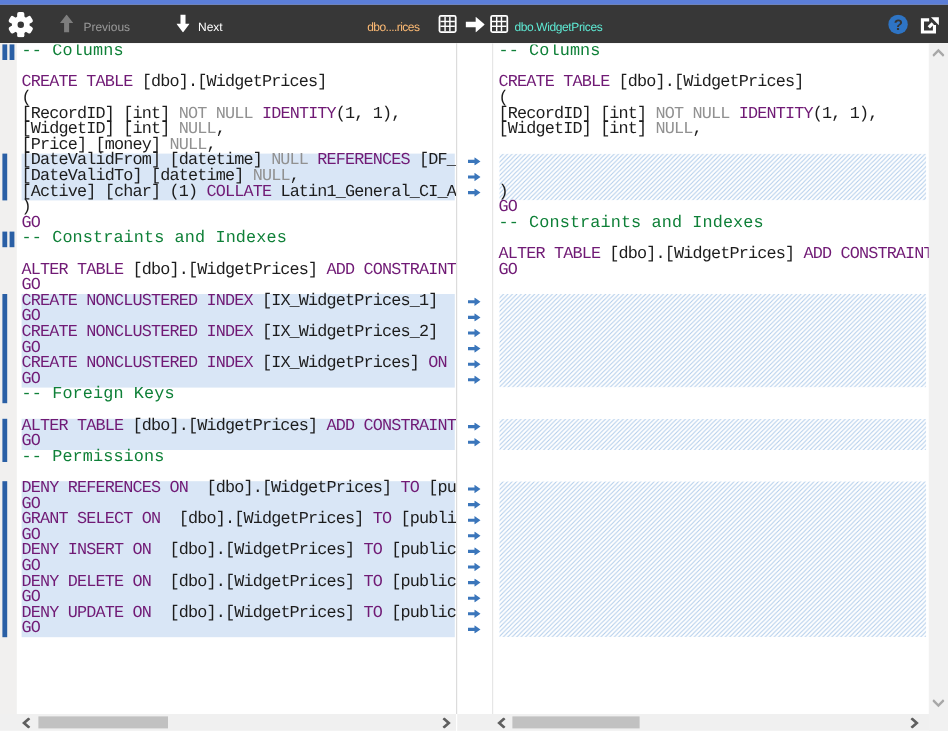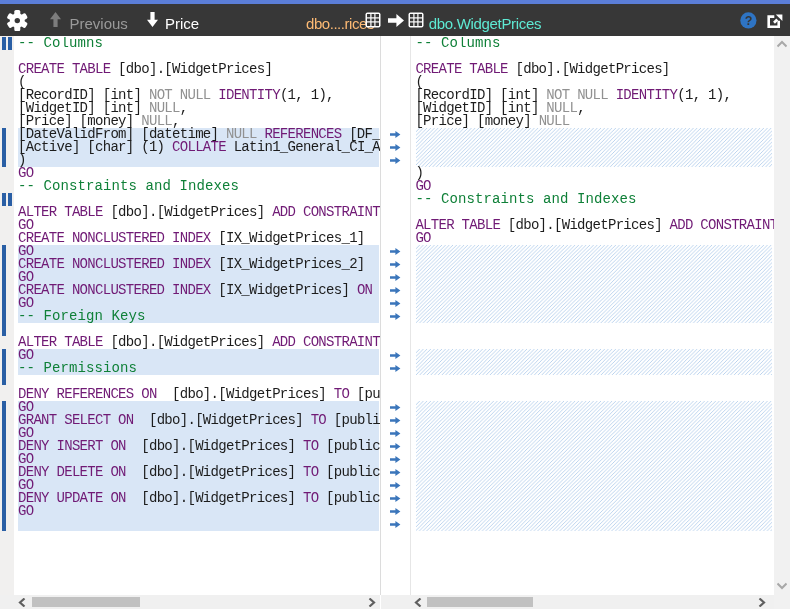--- a/index.html
+++ b/index.html
@@ -1,19 +1,19 @@
 <!DOCTYPE html>
 <html><head>
 <meta charset="utf-8">
 <style>
   html,body{margin:0;padding:0;}
   body{width:790px;height:609px;overflow:hidden;background:#fff;font-family:"Liberation Sans",sans-serif;position:relative;}
   .topstrip{position:absolute;left:0;top:0;width:790px;height:4px;background:#5b7ed8;}
   .toolbar{position:absolute;left:0;top:4px;width:790px;height:32px;background:#373737;}
-  .toolbar .lbl{position:absolute;font-size:15px;line-height:13px;white-space:pre;}
+  .toolbar .lbl{position:absolute;font-size:10px;line-height:13px;white-space:pre;}
   .content{position:absolute;left:0;top:36px;width:790px;height:573px;background:#fff;}
   .abs{position:absolute;}
   .lmargin{position:absolute;left:0;top:0;width:13.8px;height:558.5px;background:#f1f0ef;}
   .bar{position:absolute;background:#2a5fa5;width:4px;}
   .hl{position:absolute;left:17.5px;width:361px;background:#d9e6f6;}
   .hatch{position:absolute;left:415.5px;width:356px;overflow:hidden;}
   .hatch svg{display:block;}
   .vline{position:absolute;width:1px;top:0;height:558.5px;}
   .code{position:absolute;top:0.9px;font-family:"Liberation Mono",monospace;font-size:14px;line-height:13px;letter-spacing:-0.70px;color:#1c1c1c;overflow:hidden;}
   .code div{height:13px;white-space:pre;}
@@ -47,21 +47,21 @@
       <circle r="2.7" fill="#373737"></circle>
     </g>
   </svg>
   <svg class="abs" style="left:50px;top:8.4px" width="11" height="15" viewBox="0 0 11 15">
     <path d="M5.5 0 L11 7.2 L7.6 7.2 L7.6 15 L3.4 15 L3.4 7.2 L0 7.2 Z" fill="#7d7d7d"></path>
   </svg>
   <div class="lbl" style="left:69.5px;top:13px;color:#9a9a9a;">Previous</div>
   <svg class="abs" style="left:146.5px;top:8.4px" width="11" height="15" viewBox="0 0 11 15">
     <path d="M5.5 15 L11 7.8 L7.6 7.8 L7.6 0 L3.4 0 L3.4 7.8 L0 7.8 Z" fill="#ffffff"></path>
   </svg>
-  <div class="lbl" style="left:165px;top:13px;color:#ffffff;">Price</div>
+  <div class="lbl" style="left:165px;top:13px;color:#ffffff;">Next</div>
   <div class="lbl" style="left:306px;top:13px;color:#fdba74;letter-spacing:-0.45px;">dbo....rices</div>
   <svg class="abs" style="left:364.8px;top:8.2px" width="16" height="16" viewBox="0 0 16 16">
     <rect x="0.5" y="0.5" width="15" height="15" rx="2" fill="#ffffff"></rect>
     <rect x="2" y="2" width="12" height="12" fill="#373737"></rect>
     <rect x="2" y="5.3" width="12" height="1.2" fill="#ffffff"></rect>
     <rect x="2" y="9.3" width="12" height="1.2" fill="#ffffff"></rect>
     <rect x="5.3" y="2" width="1.2" height="12" fill="#ffffff"></rect>
     <rect x="9.3" y="2" width="1.2" height="12" fill="#ffffff"></rect>
   </svg>
   <svg class="abs" style="left:387.5px;top:9.5px" width="16" height="13" viewBox="0 0 16 13">
@@ -134,20 +134,21 @@
 
   <div class="code codeL">
 <div><span class="c">-- Columns</span></div>
 <div> </div>
 <div><span class="k">CREATE TABLE</span> [dbo].[WidgetPrices]</div>
 <div>(</div>
 <div>[RecordID] [int] <span class="g">NOT NULL</span> <span class="k">IDENTITY</span>(1, 1),</div>
 <div>[WidgetID] [int] <span class="g">NULL</span>,</div>
 <div>[Price] [money] <span class="g">NULL</span>,</div>
 <div>[DateValidFrom] [datetime] <span class="g">NULL</span> <span class="k">REFERENCES</span> [DF_WidgetPrices_DateValidFrom]</div>
+<div>[DateValidTo] [datetime] <span class="g">NULL</span>,</div>
 <div>[Active] [char] (1) <span class="k">COLLATE</span> Latin1_General_CI_AS </div>
 <div>)</div>
 <div><span class="k">GO</span></div>
 <div><span class="c">-- Constraints and Indexes</span></div>
 <div> </div>
 <div><span class="k">ALTER TABLE</span> [dbo].[WidgetPrices] <span class="k">ADD CONSTRAINT</span> [PK_WidgetPrices]</div>
 <div><span class="k">GO</span></div>
 <div><span class="k">CREATE NONCLUSTERED INDEX</span> [IX_WidgetPrices_1]  [dbo].[WidgetPrices]</div>
 <div><span class="k">GO</span></div>
 <div><span class="k">CREATE NONCLUSTERED INDEX</span> [IX_WidgetPrices_2]  [dbo].[WidgetPrices]</div>
@@ -172,21 +173,20 @@
 <div><span class="k">GO</span></div>
   </div>
 
   <div class="code codeR">
 <div><span class="c">-- Columns</span></div>
 <div> </div>
 <div><span class="k">CREATE TABLE</span> [dbo].[WidgetPrices]</div>
 <div>(</div>
 <div>[RecordID] [int] <span class="g">NOT NULL</span> <span class="k">IDENTITY</span>(1, 1),</div>
 <div>[WidgetID] [int] <span class="g">NULL</span>,</div>
-<div>[Price] [money] <span class="g">NULL</span></div>
 <div> </div>
 <div> </div>
 <div> </div>
 <div>)</div>
 <div><span class="k">GO</span></div>
 <div><span class="c">-- Constraints and Indexes</span></div>
 <div> </div>
 <div><span class="k">ALTER TABLE</span> [dbo].[WidgetPrices] <span class="k">ADD CONSTRAINT</span> [PK_WidgetPrices]</div>
 <div><span class="k">GO</span></div>
   </div>

